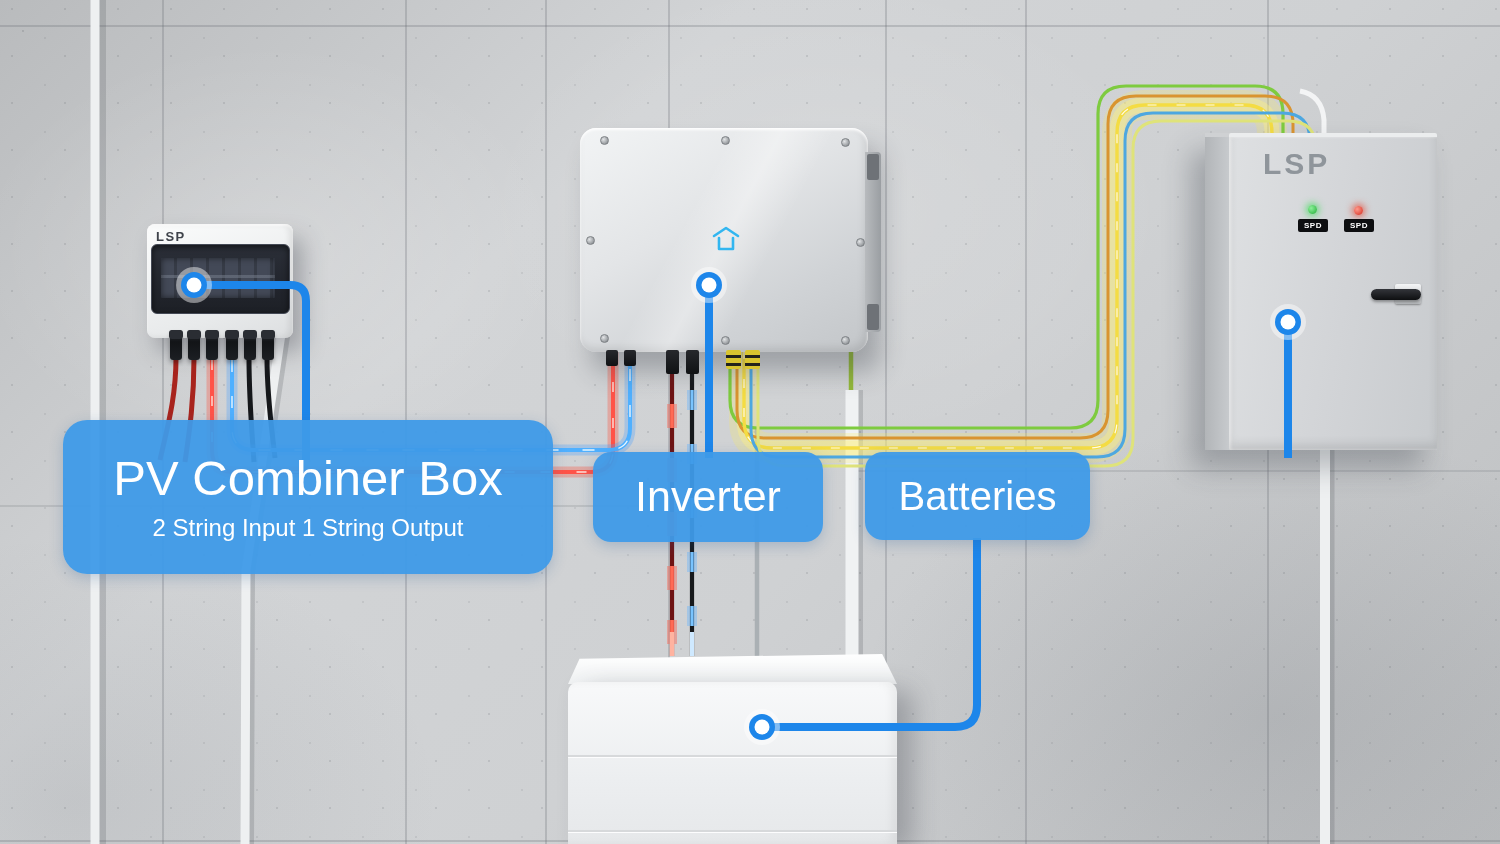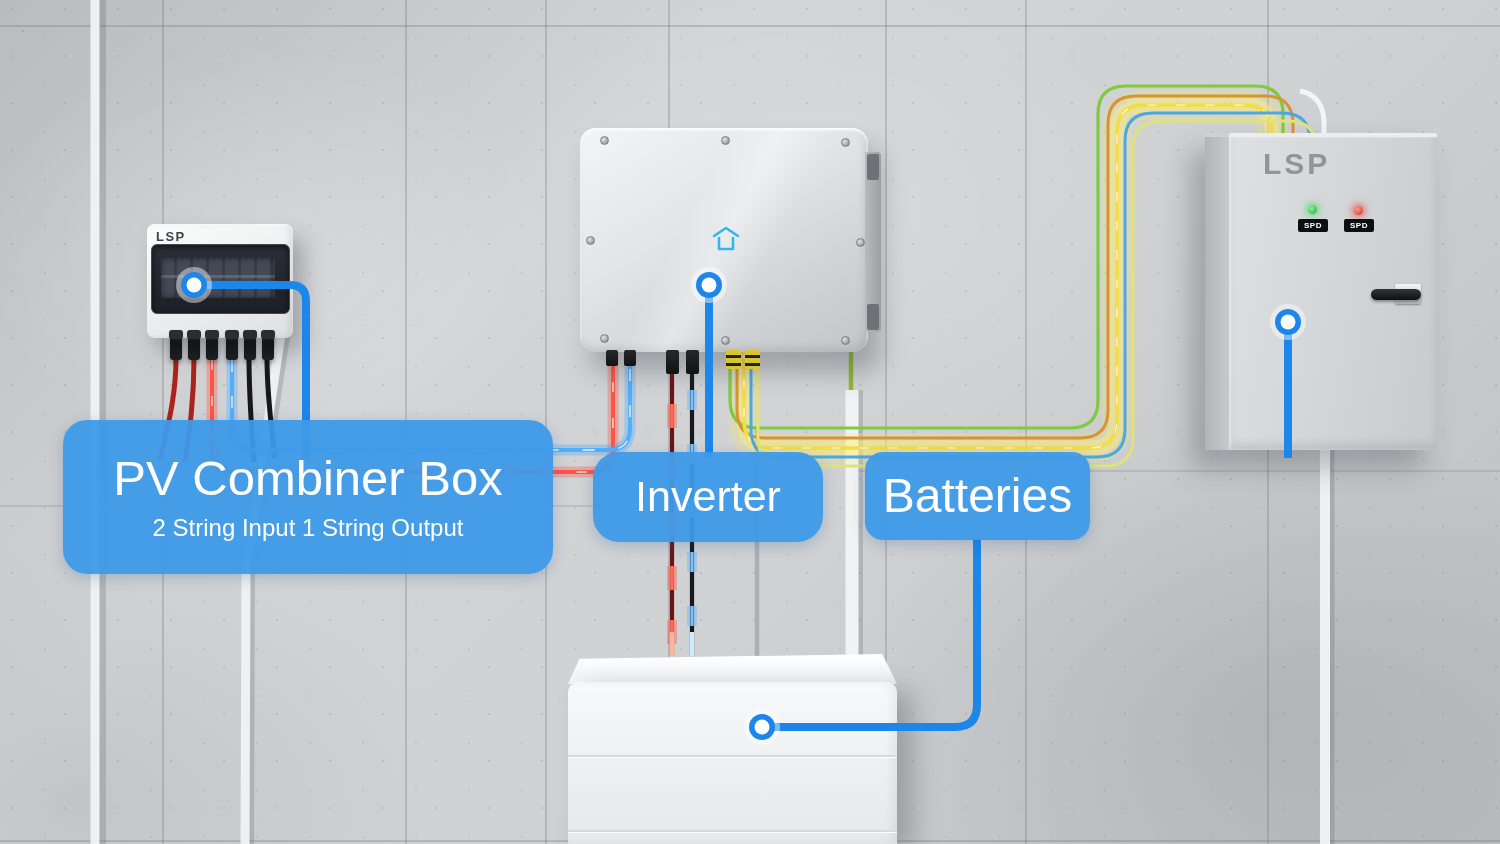--- a/index.html
+++ b/index.html
@@ -85,22 +85,22 @@
     background:linear-gradient(180deg,#33353a,#0e0f11);box-shadow:0 2px 3px rgba(0,0,0,0.35);}
 
   
   .callout{position:absolute;background:rgba(62,154,232,0.95);color:#fff;display:flex;
     flex-direction:column;align-items:center;justify-content:center;
     box-shadow:0 4px 14px rgba(40,90,150,0.25);}
   .callout .t1{line-height:1.1;white-space:nowrap;}
   #lab-pv{left:63px;top:420px;width:490px;height:154px;border-radius:24px;gap:9px;}
   #lab-pv .t1{font-size:49px;}
   #lab-pv .t2{font-size:24px;white-space:nowrap;}
-  #lab-inv{left:593px;top:452px;width:230px;height:90px;border-radius:26px;font-size:43px;}
-  #lab-bat{left:865px;top:452px;width:225px;height:88px;border-radius:18px;font-size:48px;}
+  #lab-inv{left:593px;top:452px;width:230px;height:90px;border-radius:18px;font-size:43px;}
+  #lab-bat{left:865px;top:452px;width:225px;height:88px;border-radius:18px;font-size:40px;}
   #lab-ac{left:1150px;top:452px;width:270px;height:89px;border-radius:18px;font-size:43px;}
 </style>
 </head>
 <body>
 
 <div class="stage">
   <div class="speckle"></div>
 
   <div class="seam-v" style="left:162px"></div>
   <div class="seam-v" style="left:405px"></div>

